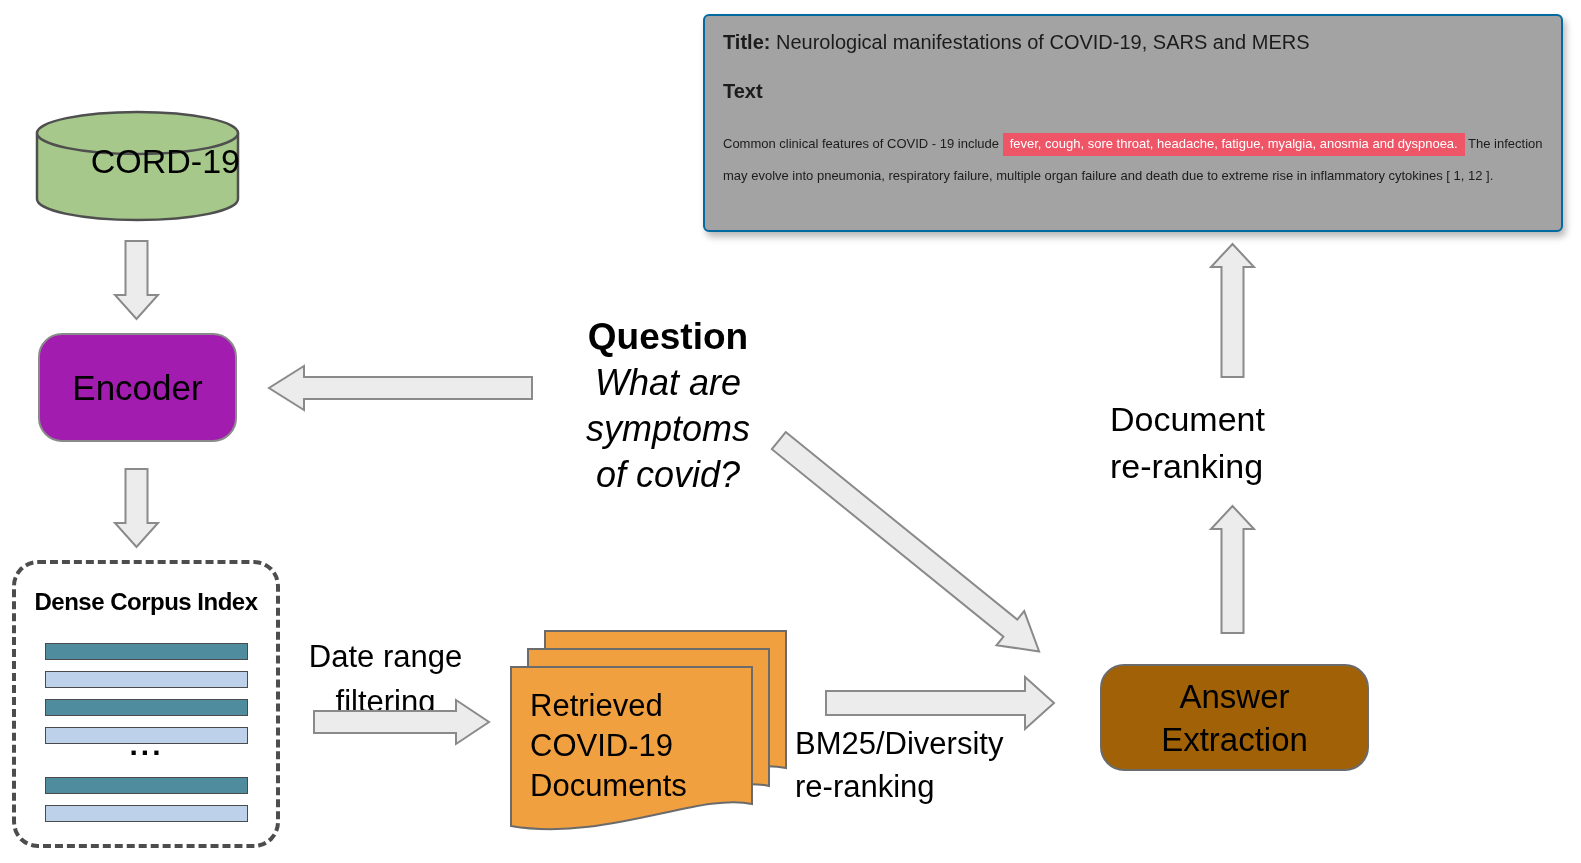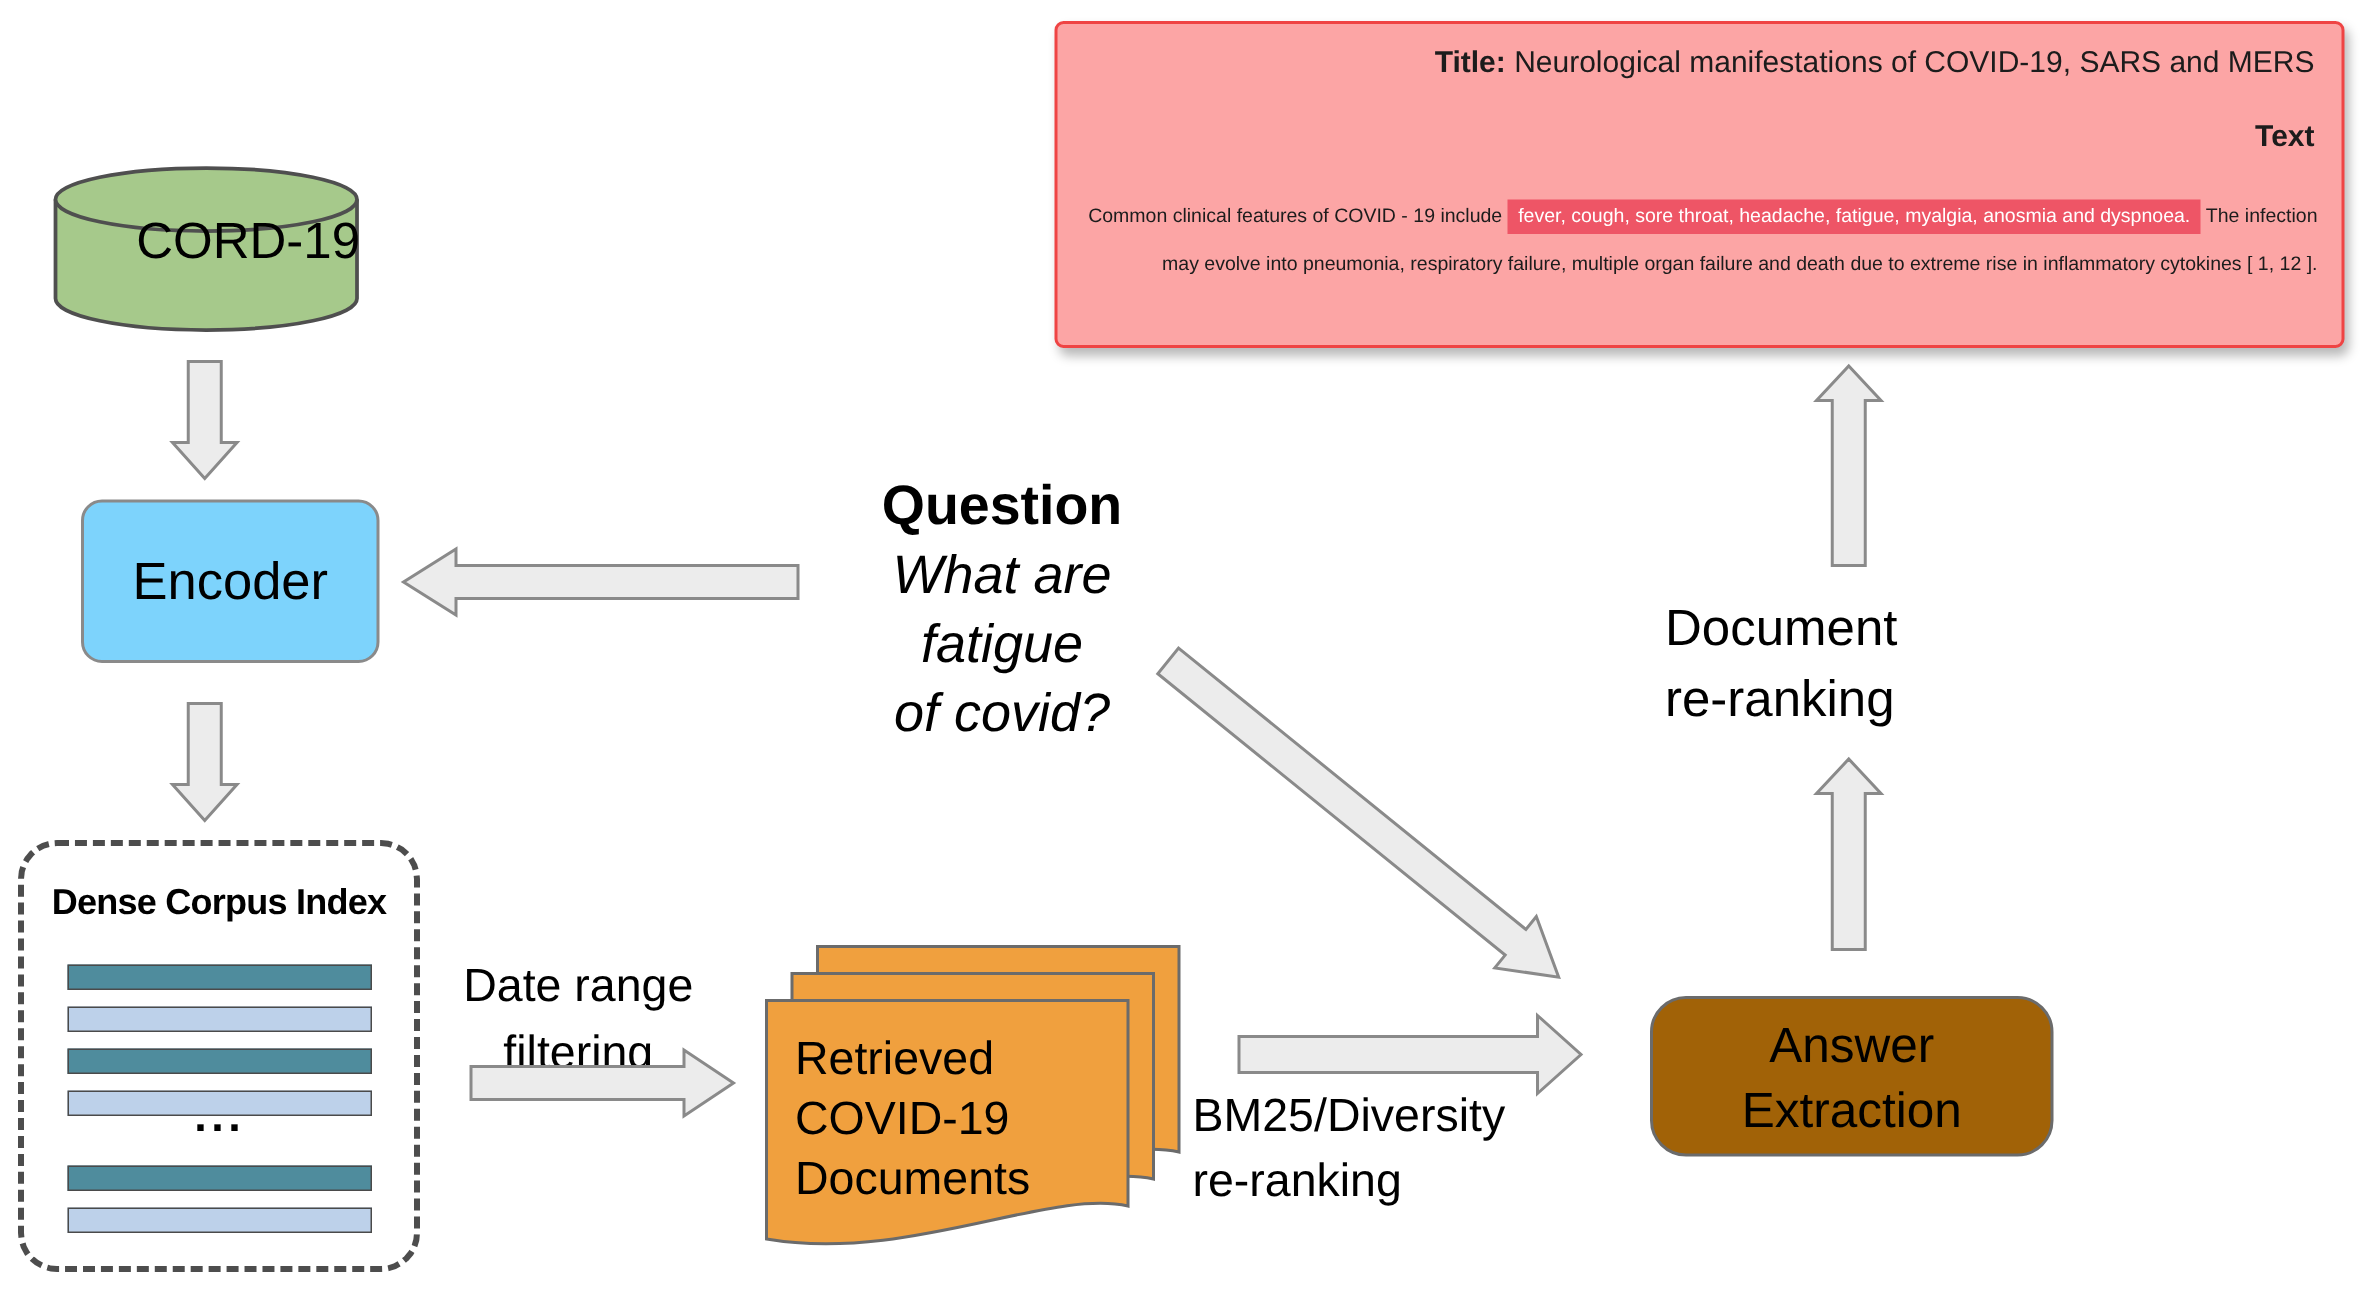--- a/index.html
+++ b/index.html
@@ -11,23 +11,23 @@
   svg{display:block;overflow:visible;}
 
   
   .arrow polygon{fill:#ececec;stroke:#8a8a8a;stroke-width:2;}
 
   
   .cyl-label{left:35px;top:142px;width:205px;text-align:right;font-size:34px;}
 
   
   .node-encoder{
-    left:38px;top:333px;width:195px;height:105px;background:#7dd3fc;
-    border:2px solid #8a8a8a;border-radius:14px;display:flex;align-items:center;
-    justify-content:center;font-size:35px;margin-left:16px;
+    left:38px;top:333px;width:195px;height:105px;background:#a21caf;
+    border:2px solid #8a8a8a;border-radius:24px;display:flex;align-items:center;
+    justify-content:center;font-size:35px;
   }
 
   
   .dense-box{
     left:12px;top:560px;width:268px;height:288px;border:4px dashed #4d4d4d;
     border-radius:26px;box-sizing:border-box;
   }
   .dense-title{left:12px;top:588px;width:268px;text-align:center;font-size:24px;font-weight:bold;letter-spacing:-.5px;}
   .bar{left:45px;width:203px;height:17px;border:1.5px solid #4a4a4a;box-sizing:border-box;}
   .bar.teal{background:#4f8c9d;}
@@ -54,23 +54,23 @@
     left:1100px;top:664px;width:265px;height:103px;background:#a16207;
     border:2px solid #6b6b6b;border-radius:24px;display:flex;flex-direction:column;
     align-items:center;justify-content:center;font-size:33px;line-height:43px;
   }
 
   
   .rerank-label{left:1110px;top:396px;width:246px;font-size:34px;line-height:47px;}
 
   
   .panel{
-    left:703px;top:14px;width:860px;height:218px;box-sizing:border-box;background:#fca5a5;
-    border:2px solid #ef4444;border-radius:6px;box-shadow:3px 5px 7px rgba(0,0,0,.28);
-    padding:14px 18px;color:#1c1c1c;text-align:right;
+    left:703px;top:14px;width:860px;height:218px;box-sizing:border-box;background:#a3a3a3;
+    border:2px solid #0369a1;border-radius:6px;box-shadow:3px 5px 7px rgba(0,0,0,.28);
+    padding:14px 18px;color:#1c1c1c;
   }
   .panel-title{font-size:20px;line-height:24px;}
   .panel-title .bold{font-weight:bold;}
   .panel-textlabel{font-size:20px;font-weight:bold;margin-top:26px;}
   .panel-body{margin-top:25px;font-size:13px;line-height:32px;width:822px;}
   .hl{
     background:#ee5566;color:#ffffff;padding:3px 7px 5px 7px;
     -webkit-box-decoration-break:clone;box-decoration-break:clone;
   }
 </style>
@@ -103,21 +103,21 @@
   <div class="abs bar light" style="top:671px;"></div>
   <div class="abs bar teal" style="top:699px;"></div>
   <div class="abs bar light" style="top:727px;"></div>
   <div class="abs dots">...</div>
   <div class="abs bar teal" style="top:777px;"></div>
   <div class="abs bar light" style="top:805px;"></div>
 
   <div class="abs question">
     <div class="q-title">Question</div>
     <div class="q-line">What are</div>
-    <div class="q-line">fatigue</div>
+    <div class="q-line">symptoms</div>
     <div class="q-line">of covid?</div>
   </div>
 
   <svg class="abs arrow" style="left:268px;top:365px;" width="265" height="46">
     <polygon points="264,12 36,12 36,1 1,23 36,45 36,34 264,34"></polygon>
   </svg>
 
   <svg class="abs arrow" style="left:778px;top:417px;transform:rotate(39deg);transform-origin:0 23px;" width="337" height="46">
     <polygon points="1,12 299,12 299,1 336,23 299,45 299,34 1,34"></polygon>
   </svg>

